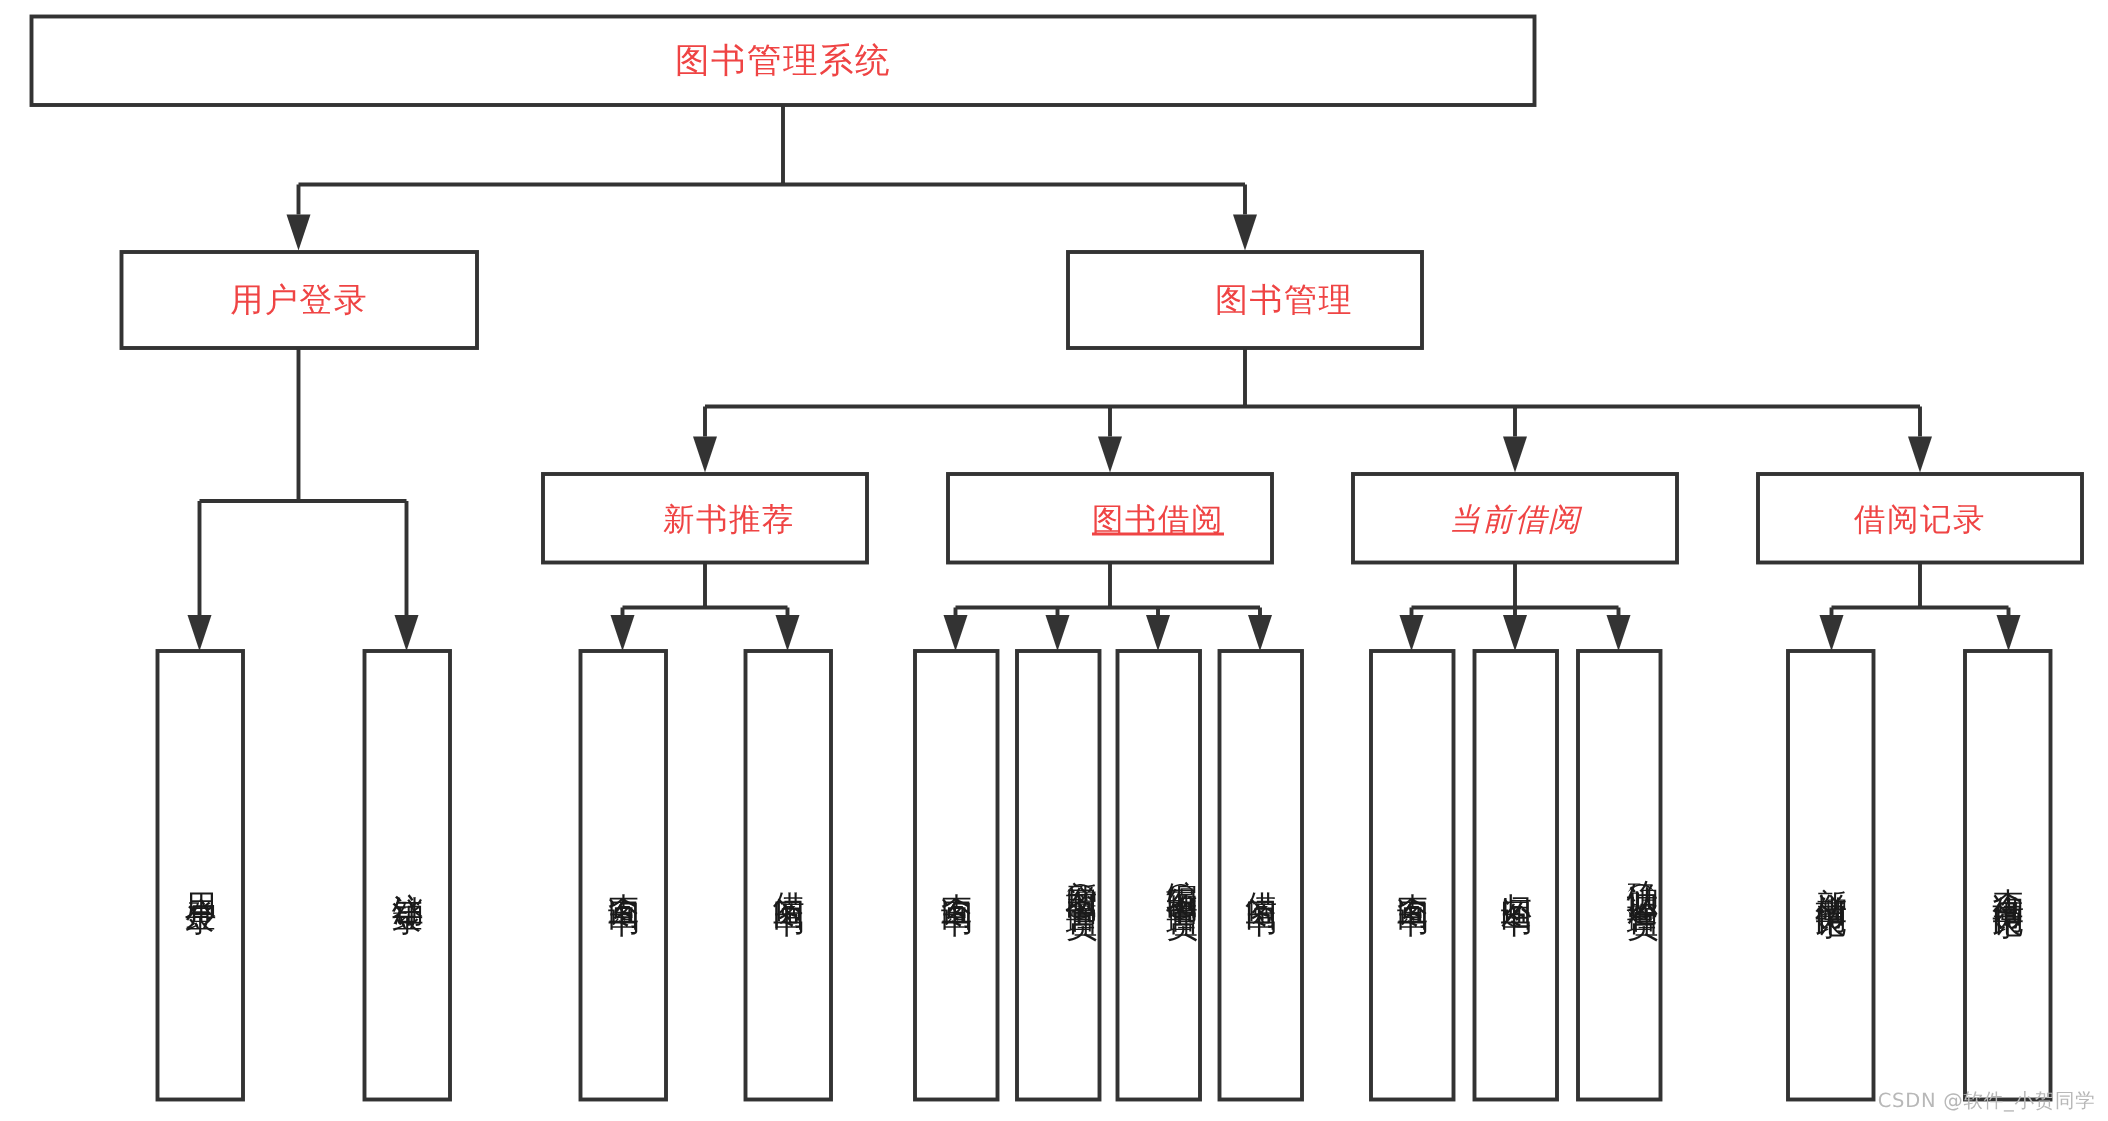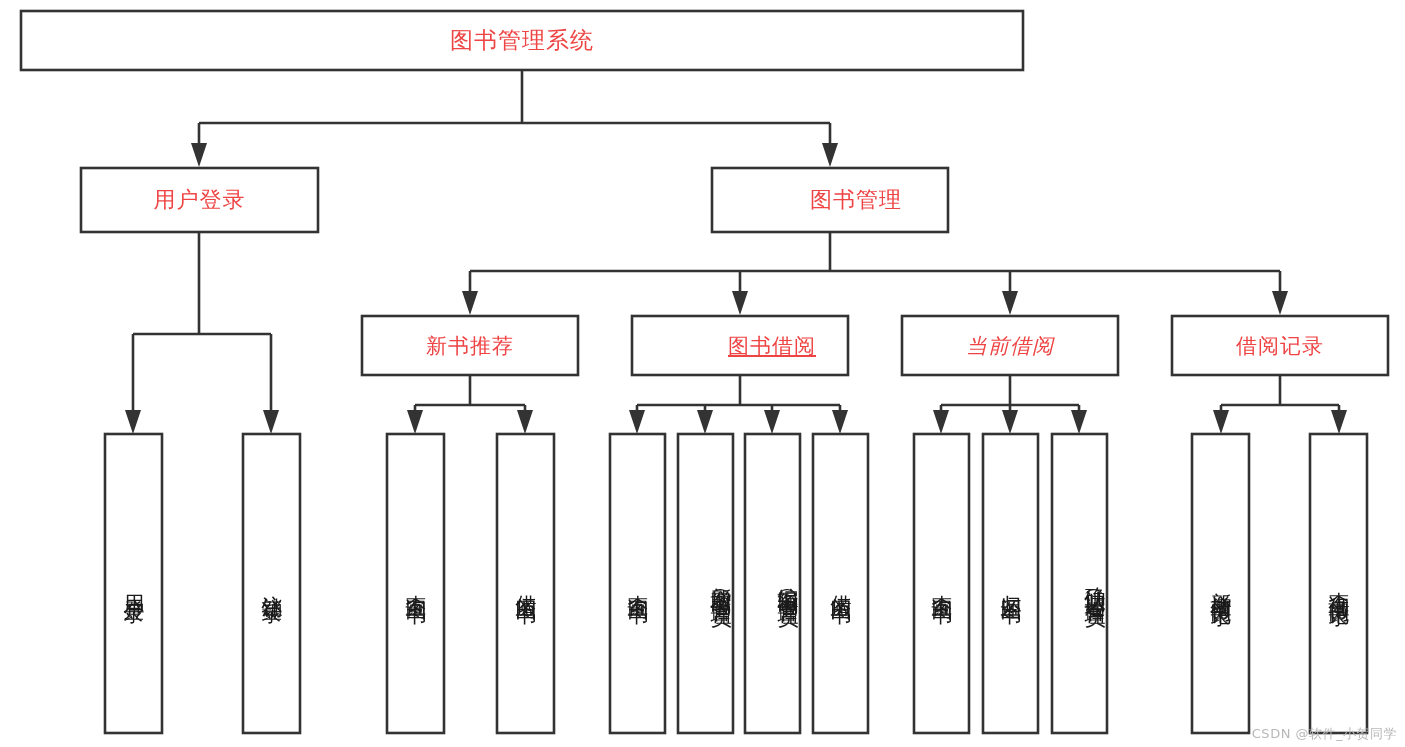--- a/index.html
+++ b/index.html
@@ -148,21 +148,21 @@
     <rect class="node-rect" x="1192" y="434" width="57" height="299"></rect>
     <rect class="node-rect" x="1310" y="434" width="57" height="299"></rect>
 
   </svg>
 
   <div class="node-label lvl1" style="left:21px; top:11px; width:1002px; height:59px;">图书管理系统</div>
 
   <div class="node-label lvl2" style="left:81px; top:168px; width:237px; height:64px;">用户登录</div>
   <div class="node-label lvl2" style="left:748px; top:168px; width:216px; height:64px;">图书管理</div>
 
-  <div class="node-label lvl3" style="left:362px; top:316px; width:216px; height:59px;">新书推荐</div>
+  <div class="node-label lvl3" style="left:362px; top:316px; width:216px; height:59px;padding-left:16px;">新书推荐</div>
   <div class="node-label lvl3" style="left:664px; top:316px; width:216px; height:59px;text-decoration:underline;">图书借阅</div>
   <div class="node-label lvl3" style="left:902px; top:316px; width:216px; height:59px;font-style:italic;">当前借阅</div>
   <div class="node-label lvl3" style="left:1172px; top:316px; width:216px; height:59px;font-family:Liberation Mono, monospace;">借阅记录</div>
 
   <div class="leaf-label" style="left:105px; top:434px; width:57px; height:299px;">用户登录</div>
   <div class="leaf-label" style="left:243px; top:434px; width:57px; height:299px;">注销登录</div>
 
   <div class="leaf-label" style="left:387px; top:434px; width:57px; height:299px;">查询图书</div>
   <div class="leaf-label" style="left:497px; top:434px; width:57px; height:299px;">借阅图书</div>
 

